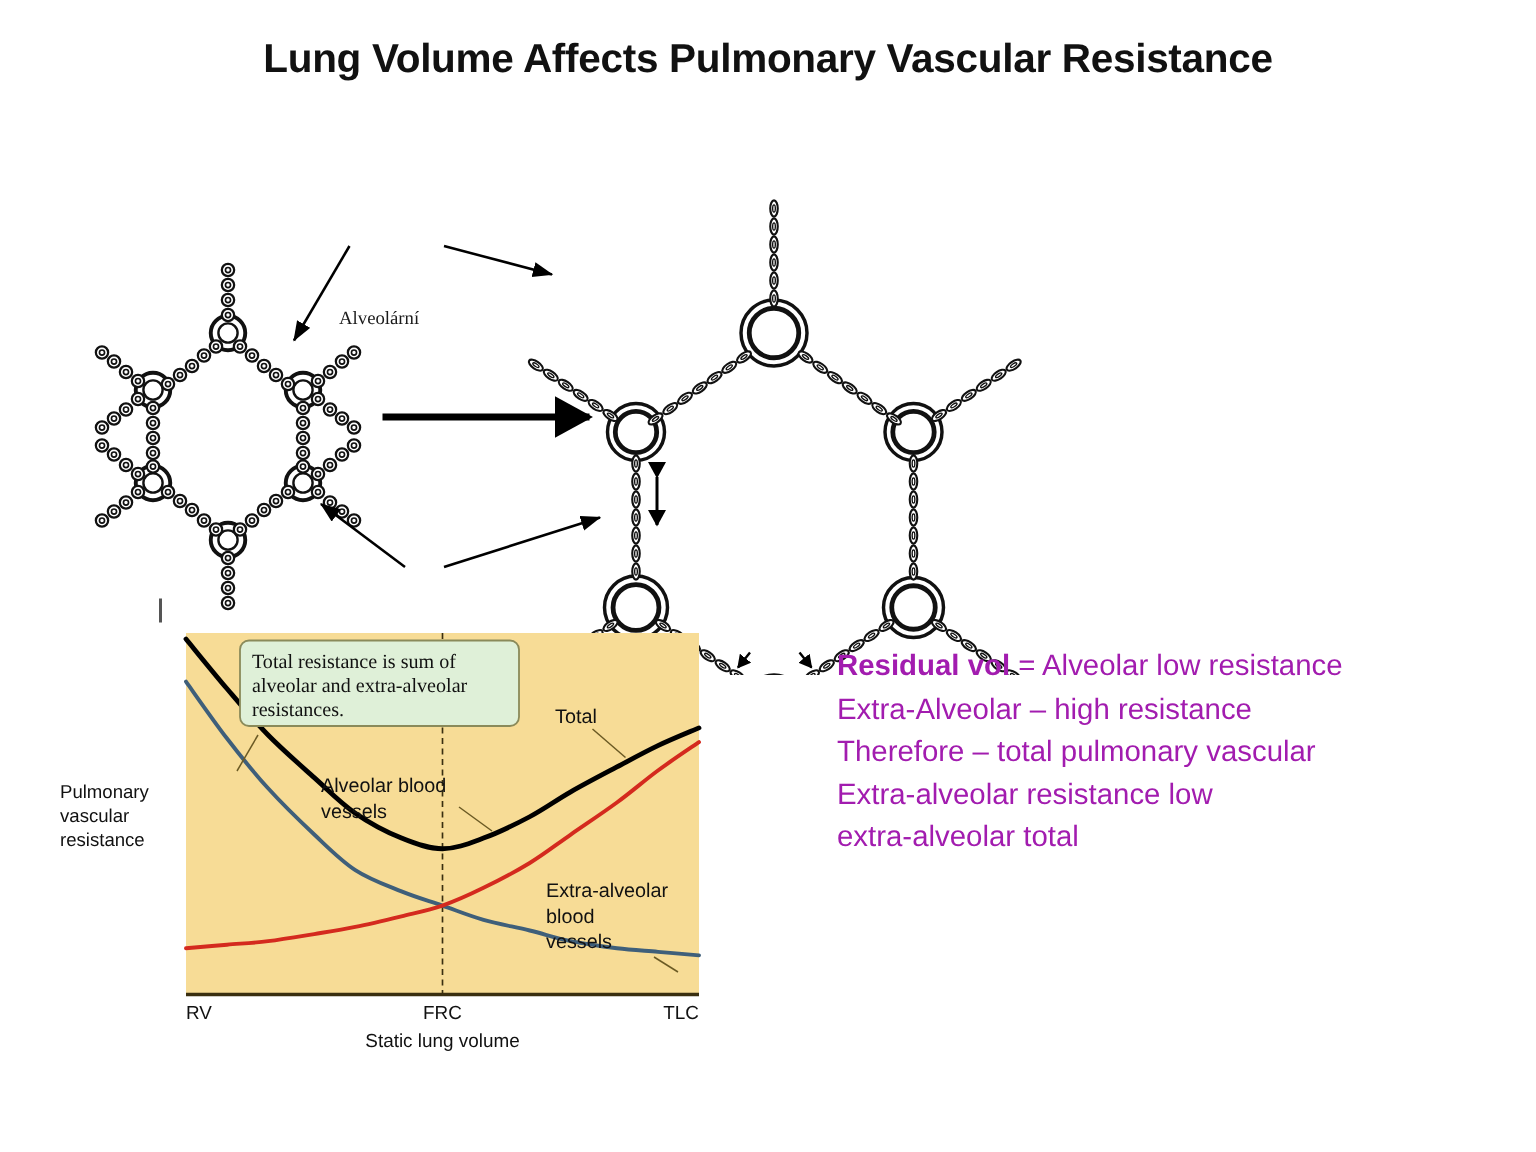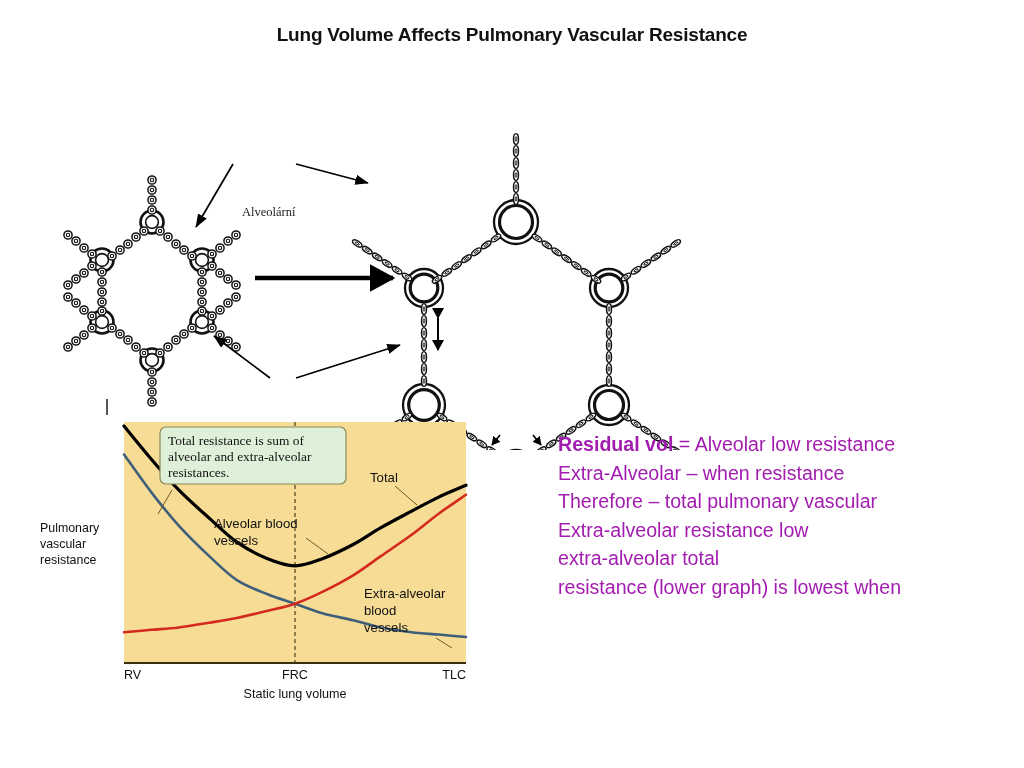--- a/index.html
+++ b/index.html
@@ -18,21 +18,21 @@
 
   
   #slide-title {
     position: absolute;
     left: 0;
     top: 24px;
     width: 1024px;
     text-align: center;
     font-family: "Liberation Sans", sans-serif;
     font-weight: bold;
-    font-size: 19px;
+    font-size: 27px;
     letter-spacing: -0.2px;
     color: #111111;
     white-space: nowrap;
   }
 
   
   #diagram-stage {
     position: absolute;
     left: 0;
     top: 60px;
@@ -42,21 +42,21 @@
   #diagram-svg { display: block; }
 
   
   .diagram-label {
     position: absolute;
     font-family: "Liberation Serif", serif;
     font-size: 12.5px;
     color: #1a1a1a;
     white-space: nowrap;
   }
-  #label-alveolar   { left: 226px; top: 145px; margin-left: 16px; }
+  #label-alveolar   { left: 226px; top: 145px; }
   #label-extra-alv  { left: 225px; top: 375px; }
 
   
   #text-caret {
     position: absolute;
     left: 106px;
     top: 399px;
     width: 2px;
     height: 16px;
     background: #555555;
@@ -450,18 +450,17 @@
       <rect id="callout-box" x="124" y="7" width="186" height="57" rx="6" ry="6" stroke-width="1.2" fill="#dff0d8" stroke="#8a8a5a"></rect>
       <text x="132" y="25" font-family="Liberation Serif, serif" font-size="13.4" fill="#111">Total resistance is sum of</text>
       <text x="132" y="41" font-family="Liberation Serif, serif" font-size="13.4" fill="#111">alveolar and extra-alveolar</text>
       <text x="132" y="57" font-family="Liberation Serif, serif" font-size="13.4" fill="#111">resistances.</text>
     </g>
   </svg>
 </div>
 
 <div id="notes-block">
     <div class="note-line"><b>Residual vol</b> = Alveolar low resistance</div>
-    <div class="note-line">Extra-Alveolar – when resistance</div>
+    <div class="note-line">Extra-Alveolar – high resistance</div>
     <div class="note-line">Therefore – total pulmonary vascular</div>
     <div class="note-line">Extra-alveolar resistance low</div>
     <div class="note-line">extra-alveolar total</div>
-    <div class="note-line">resistance (lower graph) is lowest when</div>
   </div>
 
 </body></html>

